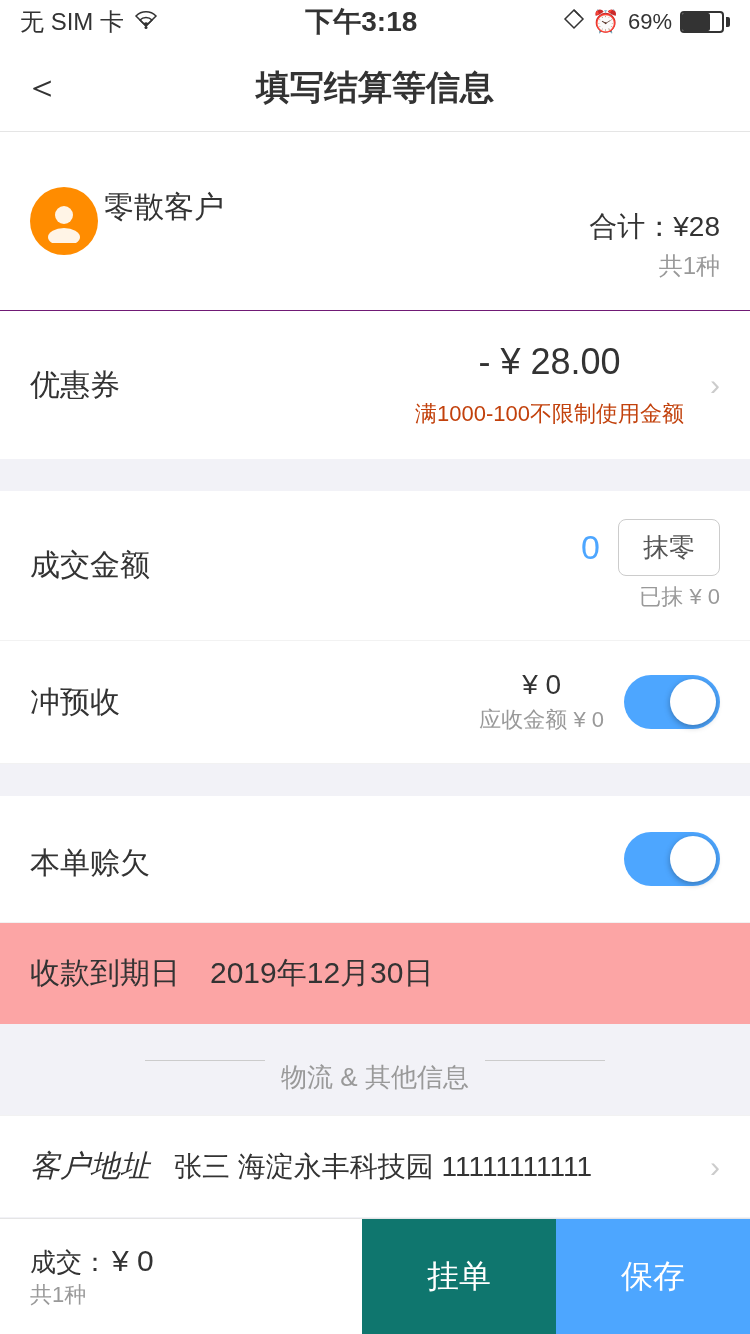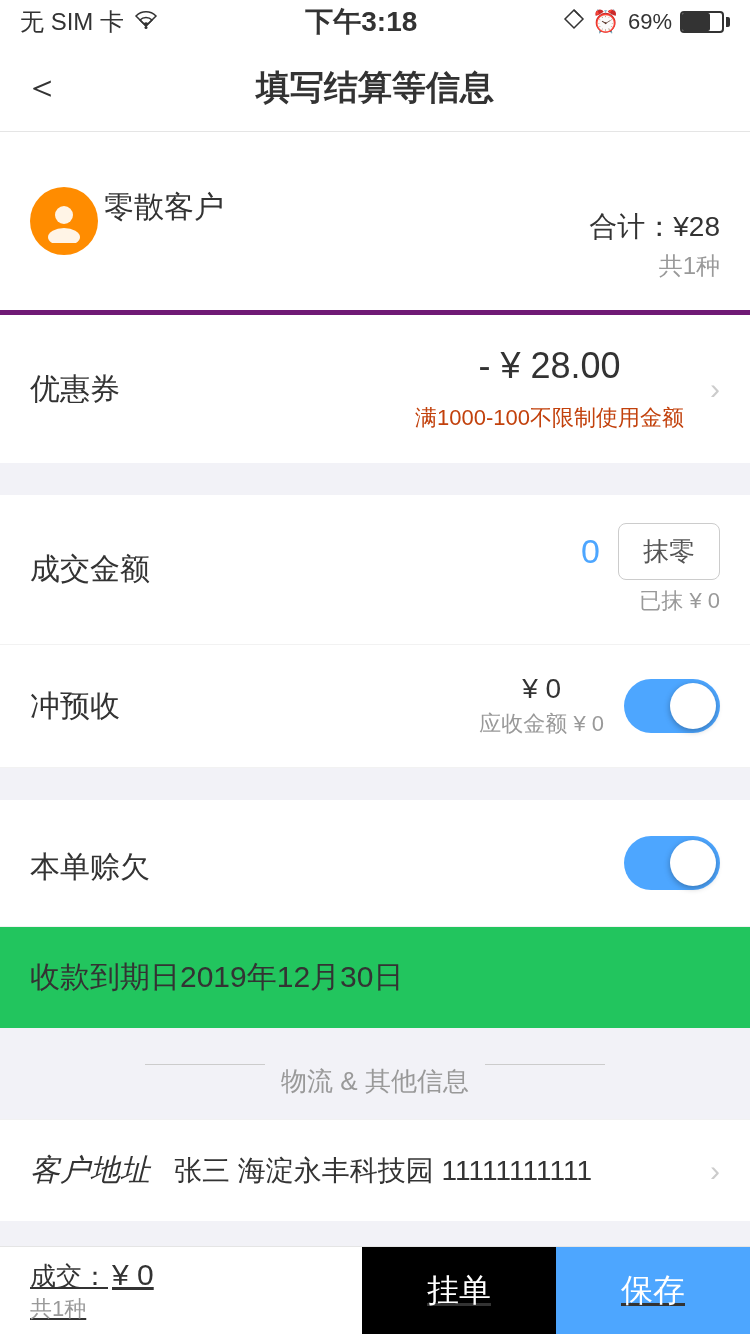--- a/index.html
+++ b/index.html
@@ -84,21 +84,21 @@
     .customer-right { text-align: right; margin-top: 48px; }
     .total-amount { font-size: 28px; color: #333; }
     .total-count { font-size: 24px; color: #999; margin-top: 4px; }
 
     
     .coupon-row {
       display: flex;
       align-items: center;
       justify-content: space-between;
       padding: 30px 30px;
-      border-top: 5px solid #701a75;
+      border-top: 1px solid #701a75;
     }
     .coupon-label { font-size: 30px; color: #333; }
     .coupon-right { display: flex; align-items: center; gap: 26px; text-align: center; }
     .coupon-amount { font-size: 36px; color: #333; font-weight: 500; }
     .coupon-desc { font-size: 22px; color: #c2410c; margin-top: 16px; }
     .chevron-icon { color: #ccc; font-size: 30px; }
 
     
     .section-divider {
       height: 16px;
@@ -166,22 +166,23 @@
       padding: 36px 30px;
       background: #fff;
     }
     .credit-label { font-size: 30px; color: #333; margin-top: 8px; }
 
     
     .due-row {
       display: flex;
       align-items: center;
       padding: 30px 30px;
-      background: #22c55e;
+      background: #fca5a5;
       border-top: 1px solid #f2f2f2;
+      gap: 30px;
     }
     .due-label { font-size: 30px; color: #333; }
     .due-date { font-size: 30px; color: #333; }
 
     
     .logistics-divider {
       background: #f2f2f7;
       display: flex;
       align-items: center;
       justify-content: center;
@@ -219,36 +220,35 @@
       height: 200px;
       background: #f2f2f7;
     }
 
     
     .bottom-bar {
       position: fixed;
       bottom: 0;
       left: 0;
       width: 750px;
-      height: 88px;
+      height: 116px;
       display: flex;
       background: #fff;
       border-top: 1px solid #e5e5e5;
-      text-decoration: underline;
     }
     .bottom-summary {
       flex: 1;
       display: flex;
       flex-direction: column;
       justify-content: center;
       padding: 0 30px;
     }
     .bottom-btn-hold {
       width: 194px;
-      background: #000000;
+      background: #0f766e;
       display: flex;
       align-items: center;
       justify-content: center;
       cursor: pointer;
     }
     .bottom-btn-save {
       width: 194px;
       background: #4da6ff;
       display: flex;
       align-items: center;

